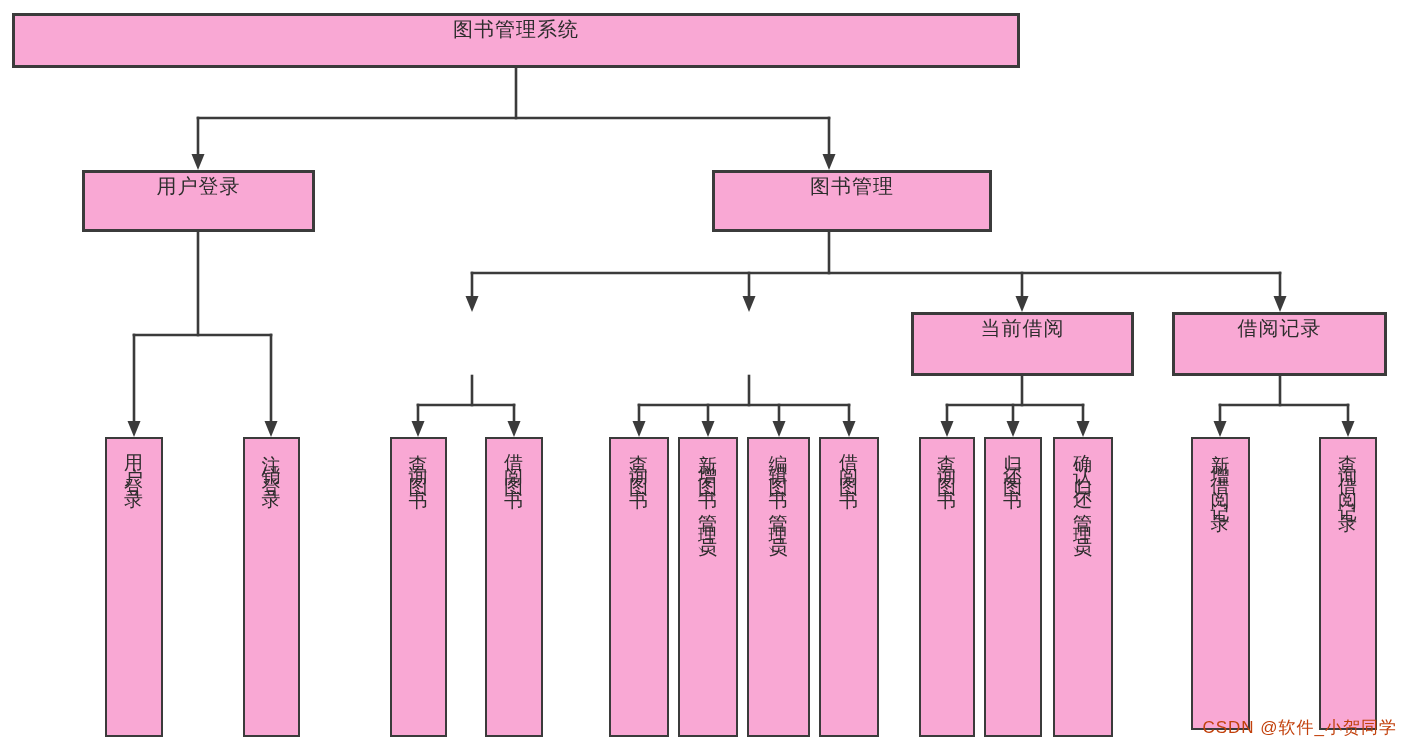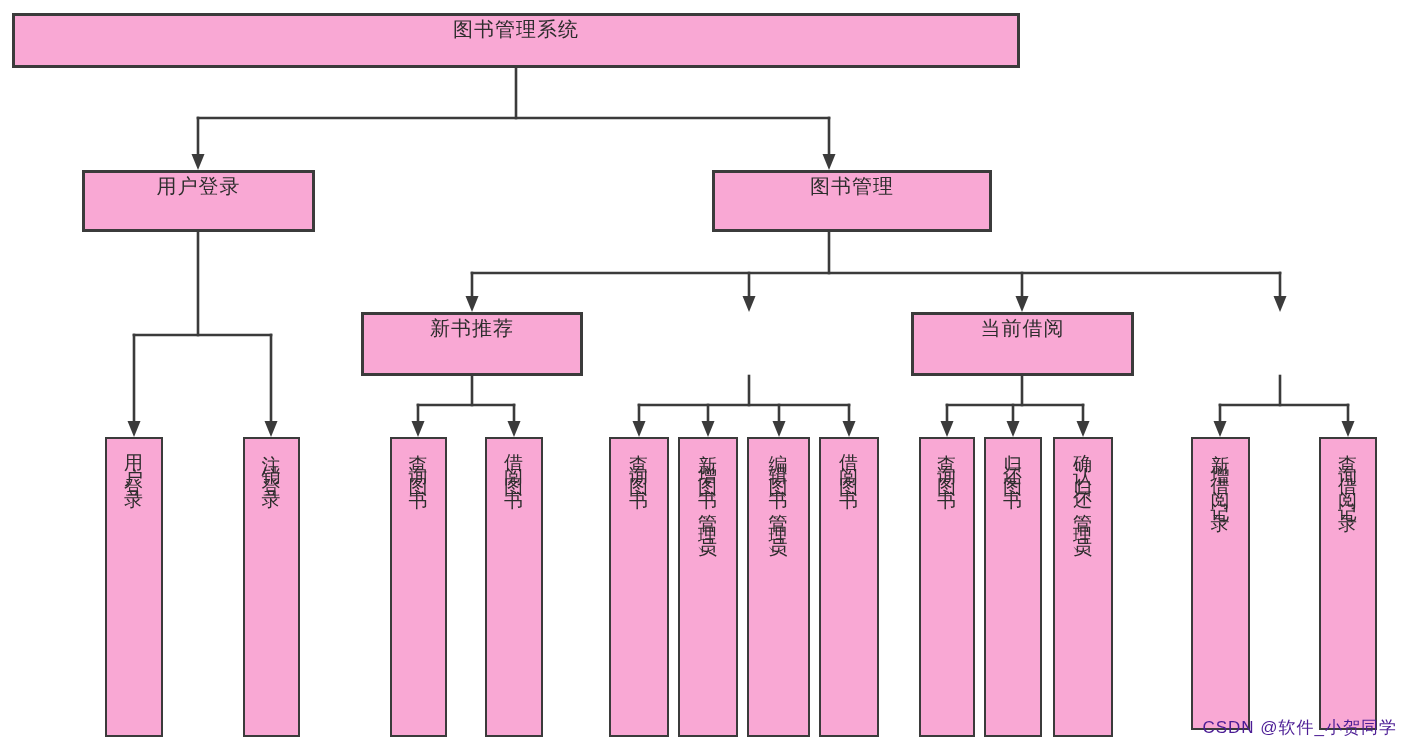--- a/index.html
+++ b/index.html
@@ -14,42 +14,42 @@
     display:flex;align-items:flex-start;justify-content:center;color:#2d2d2d;
   }
   .node.level-root{font-size:20px;letter-spacing:1px;}
   .node.level-branch{font-size:20px;letter-spacing:1px;}
   .node.level-leaf{border-width:2.5px;font-size:19px;}
   .node.vertical .node-label{
     writing-mode:vertical-rl;text-orientation:mixed;letter-spacing:12px;line-height:1;
   }
   .watermark{
     position:absolute;right:8px;top:716px;z-index:3;
-    font-size:17px;color:#4c1d95;letter-spacing:1px;white-space:nowrap;text-align:center;
+    font-size:17px;color:#c2410c;letter-spacing:1px;white-space:nowrap;text-align:center;
   }
 </style>
 </head>
 <body>
 
 <div class="canvas">
   <div id="node-layer">
       <div class="node level-root" style="left: 12px; top: 13px; width: 1008px; height: 55px;">
         <span class="node-label">图书管理系统</span>
       </div>
       <div class="node level-branch" style="left: 82px; top: 170px; width: 233px; height: 62px;">
         <span class="node-label">用户登录</span>
       </div>
       <div class="node level-branch" style="left: 712px; top: 170px; width: 280px; height: 62px;">
         <span class="node-label">图书管理</span>
       </div>
-      <div class="node level-branch" style="left: 361px; top: 312px; width: 222px; height: 64px;">
-        <span class="node-label">新书推荐</span>
-      </div>
       <div class="node level-branch" style="left: 911px; top: 312px; width: 223px; height: 64px;">
         <span class="node-label">当前借阅</span>
+      </div>
+      <div class="node level-branch" style="left: 1172px; top: 312px; width: 215px; height: 64px;">
+        <span class="node-label">借阅记录</span>
       </div>
       <div class="node level-leaf vertical" style="left: 105px; top: 437px; width: 58px; height: 300px;">
         <span class="node-label">用户登录</span>
       </div>
       <div class="node level-leaf vertical" style="left: 243px; top: 437px; width: 57px; height: 300px;">
         <span class="node-label">注销登录</span>
       </div>
       <div class="node level-leaf vertical" style="left: 390px; top: 437px; width: 57px; height: 300px;">
         <span class="node-label">查询图书</span>
       </div>

